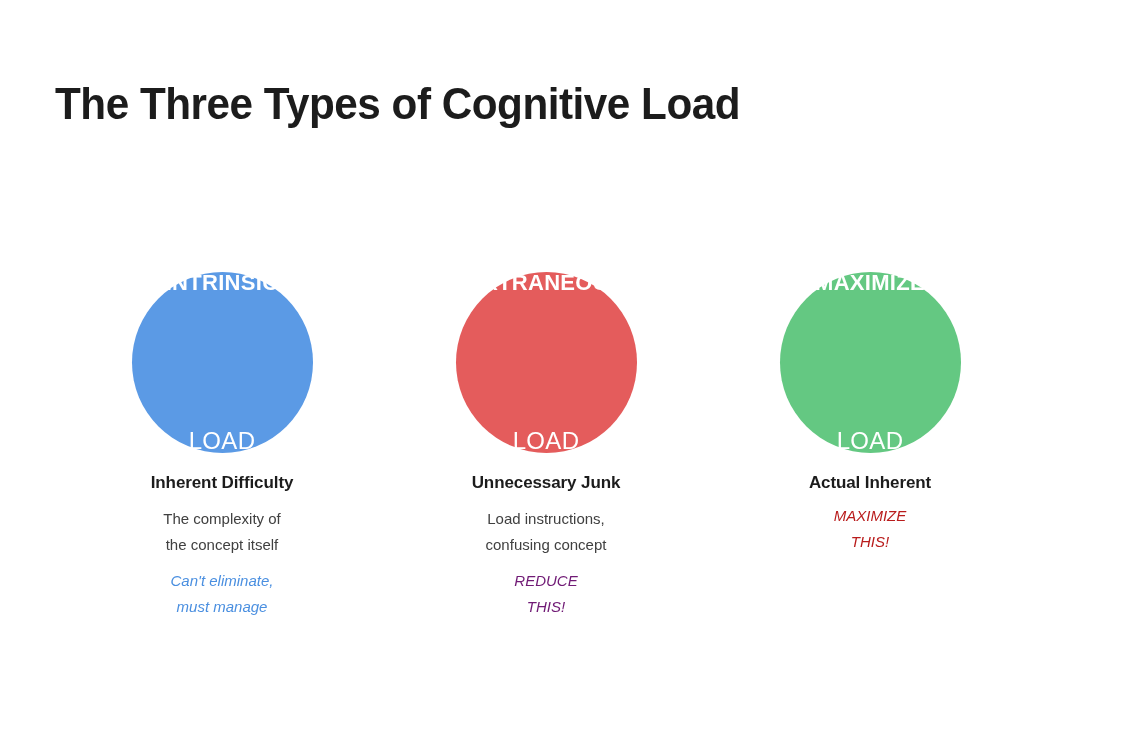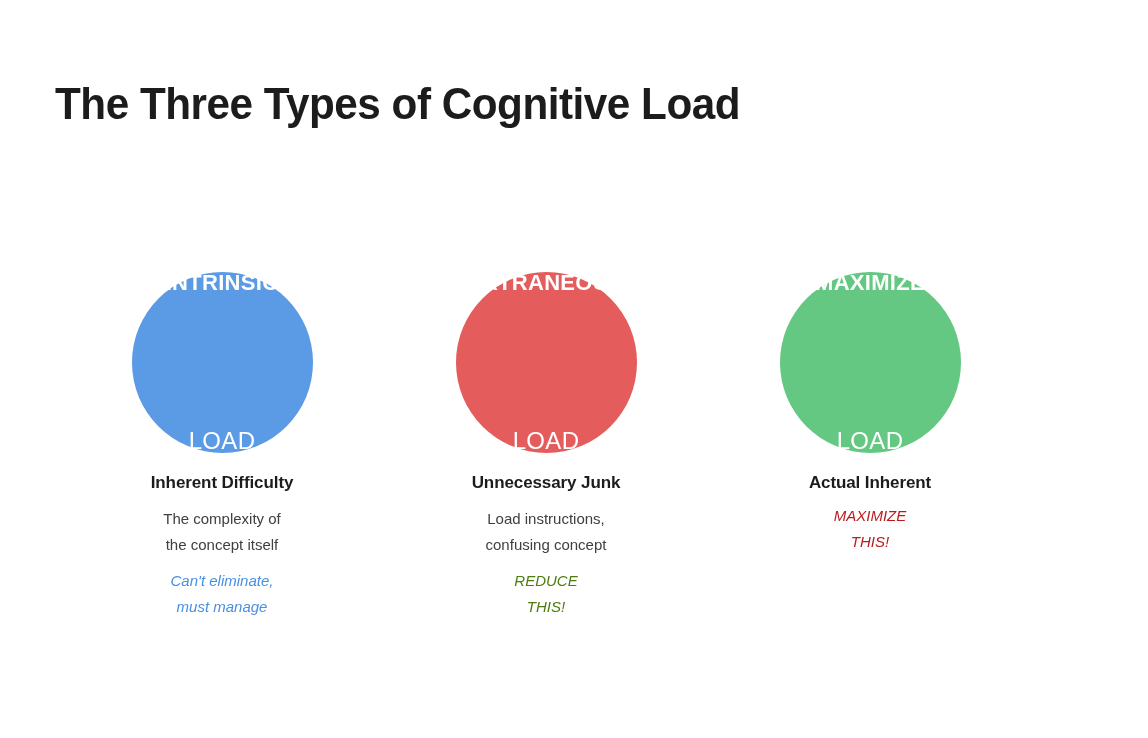--- a/index.html
+++ b/index.html
@@ -145,21 +145,21 @@
     <div class="column">
       <div class="circle" style="background: rgb(228, 92, 92);">
         <div class="circle-title">EXTRANEOUS</div>
         <div class="circle-sub">LOAD</div>
       </div>
       <div class="caption-heading">Unnecessary Junk</div>
       <div class="caption-desc">
         <div>Load instructions,</div>
         <div>confusing concept</div>
       </div>
-      <div class="caption-action" style="color: #4d7c0f;">
+      <div class="caption-action" style="color: #701a75;">
         <div>REDUCE</div>
         <div>THIS!</div>
       </div>
     </div>
 
     <div class="column">
       <div class="circle" style="background: rgb(100, 200, 130);">
         <div class="circle-title">MAXIMIZE</div>
         <div class="circle-sub">LOAD</div>
       </div>

